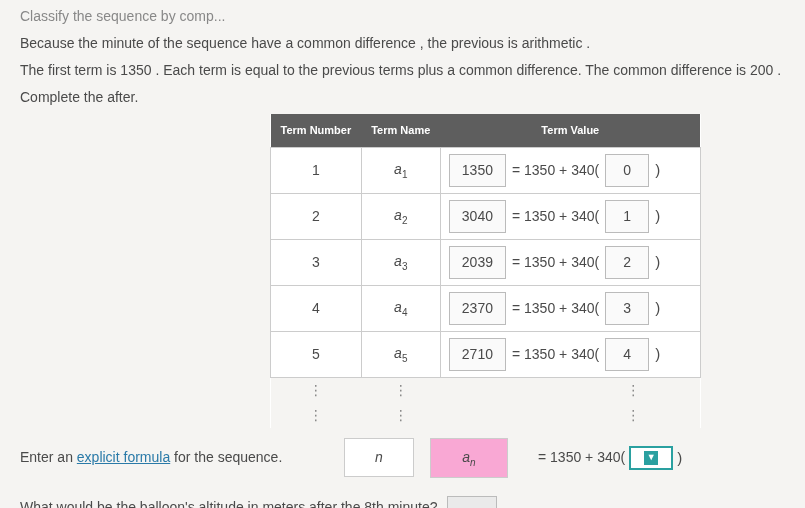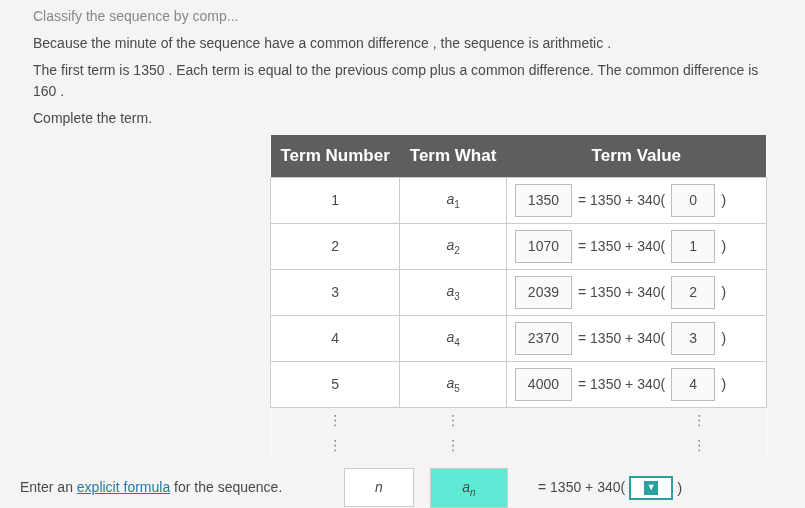--- a/index.html
+++ b/index.html
@@ -1,72 +1,72 @@
 <!DOCTYPE html>
 <html><head>
 <meta charset="utf-8">
 <style>
 *{margin:0;padding:0;box-sizing:border-box}
 body{font-family:Arial,Helvetica,sans-serif;background:#f5f4f2;width:805px;height:508px;padding:0 20px;color:#4a4a4a;font-size:14px;line-height:1.5;position:relative}
 .faded{color:#888}
-.para{margin:6px 13px}
+.para{margin:6px 0}
 .bold{font-weight:normal}
 .link{color:#2a7aa8;text-decoration:underline;cursor:pointer}
 .table-wrap{margin-left:250px;margin-top:4px}
 table{border-collapse:collapse;background:#fff}
-th{background:#5e5e5e;color:#fff;font-weight:bold;padding:8px 10px;text-align:center;font-size:17px}
+th{background:#5e5e5e;color:#fff;font-weight:bold;padding:8px 10px;text-align:center;font-size:11px}
 td{border:1px solid #ccc;padding:6px 8px;text-align:center;font-size:14px}
 .valcell{display:flex;align-items:center;gap:6px;justify-content:flex-start}
 .box{display:inline-block;border:1px solid #bbb;background:#fafafa;padding:5px 12px;min-width:56px;text-align:center;font-size:14px}
 .box-sm{min-width:44px;padding:5px 10px}
 .paren{font-size:15px}
 .sub{font-size:10px;vertical-align:sub}
 .it{font-style:italic}
 .dots-row td{border:none;background:#f5f4f2;padding:2px}
 .dot{color:#888}
 .formula-row{display:flex;align-items:center;gap:16px;margin-top:10px}
 .formula-label{width:308px}
 .ncell{border:1px solid #ccc;background:#fff;padding:8px 20px;text-align:center;min-width:70px}
-.ancell{border:1px solid #ccc;background:#5eead4;padding:8px 26px;text-align:center;min-width:78px}
+.ancell{border:1px solid #ccc;background:#f9a8d4;padding:8px 26px;text-align:center;min-width:78px}
 .eqcell{padding:8px 14px;display:flex;align-items:center;gap:4px}
 .active-box{border:2px solid #2aa0a0;background:#fff;padding:3px 8px;min-width:44px;display:inline-flex;align-items:center;justify-content:center}
 .dropdown-arrow{width:14px;height:14px;background:#2aa0a0;display:inline-flex;align-items:center;justify-content:center;color:#fff;font-size:9px}
 .qrow{margin-top:18px;display:flex;align-items:center;gap:10px}
 .answer-box{border:1px solid #bbb;background:#eaeaea;width:50px;height:22px;display:inline-block}
 .thval{min-width:260px}
 </style>
 </head>
 <body>
 
 <div class="para faded">Classify the sequence by comp...</div>
 
 <div class="para">
   <span>Because the minute of the sequence </span>
   <span class="bold">have a common difference</span>
-  <span> , the sequence is </span>
+  <span> , the previous is </span>
   <span class="bold">arithmetic</span>
   <span> .</span>
 </div>
 
 <div class="para">
   <span>The first term is </span>
   <span class="bold">1350</span>
-  <span>. Each term is equal to the previous comp plus a common difference. The common difference is </span>
-  <span class="bold">160</span>
+  <span>. Each term is equal to the previous terms plus a common difference. The common difference is </span>
+  <span class="bold">200</span>
   <span> .</span>
 </div>
 
-<div class="para">Complete the term.</div>
+<div class="para">Complete the after.</div>
 
 <div class="table-wrap">
 <table>
   <tbody>
         <tr>
     <th>Term Number</th>
-    <th>Term What</th>
+    <th>Term Name</th>
     <th class="thval" colspan="1">Term Value</th>
   </tr>
   </tbody>
       <tbody id="rows">
         <tr>
           <td>1</td>
           <td><span class="it">a</span><span class="sub">1</span></td>
           <td>
             <div class="valcell">
               <span class="box">1350</span>
@@ -74,21 +74,21 @@
               <span class="box box-sm">0</span>
               <span class="paren">)</span>
             </div>
           </td>
         </tr>
         <tr>
           <td>2</td>
           <td><span class="it">a</span><span class="sub">2</span></td>
           <td>
             <div class="valcell">
-              <span class="box">1070</span>
+              <span class="box">3040</span>
               <span>= 1350 + 340(</span>
               <span class="box box-sm">1</span>
               <span class="paren">)</span>
             </div>
           </td>
         </tr>
         <tr>
           <td>3</td>
           <td><span class="it">a</span><span class="sub">3</span></td>
           <td>
@@ -110,21 +110,21 @@
               <span class="box box-sm">3</span>
               <span class="paren">)</span>
             </div>
           </td>
         </tr>
         <tr>
           <td>5</td>
           <td><span class="it">a</span><span class="sub">5</span></td>
           <td>
             <div class="valcell">
-              <span class="box">4000</span>
+              <span class="box">2710</span>
               <span>= 1350 + 340(</span>
               <span class="box box-sm">4</span>
               <span class="paren">)</span>
             </div>
           </td>
         </tr>
       </tbody>
   <tbody>
         <tr class="dots-row">
           <td class="dot">⋮</td>

